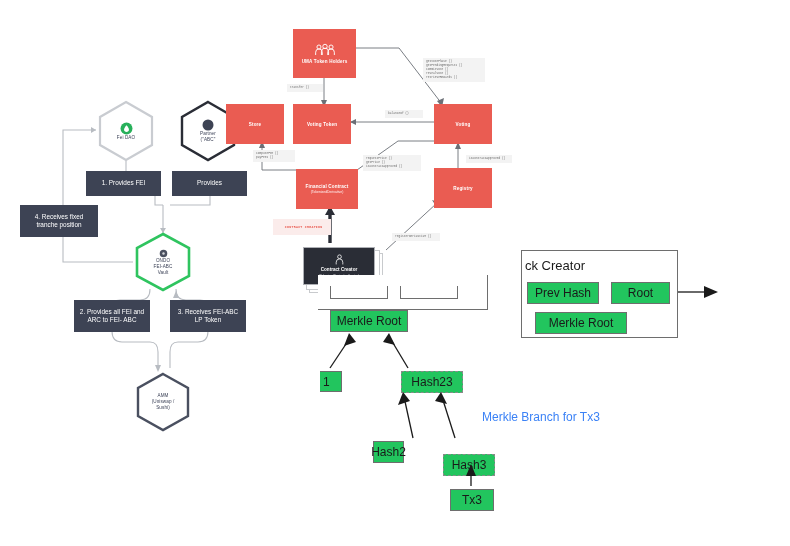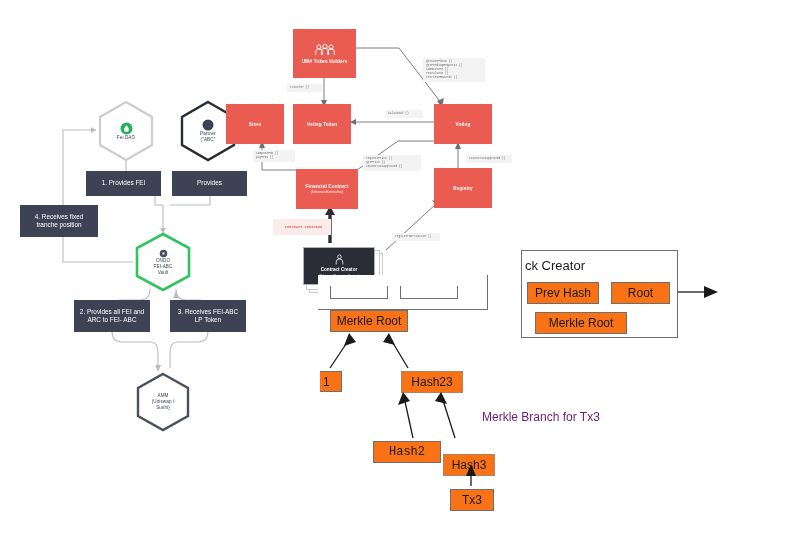--- a/index.html
+++ b/index.html
@@ -23,25 +23,25 @@
   .redbox .t2{font-size:3.4px;opacity:.92;margin-top:1.5px;}
   .codebox{position:absolute;background:#f3f3f3;color:#6a6a6a;font-family:"Liberation Mono","DejaVu Sans Mono",monospace;
            font-size:2.9px;line-height:4.1px;padding:2px 3px;box-sizing:border-box;white-space:pre;}
   .blkbox{position:absolute;background:#2a2d36;color:#fff;display:flex;flex-direction:column;
           align-items:center;justify-content:center;text-align:center;box-sizing:border-box;
           border:1px solid #aeb0b5;}
   .blkbox .t1{font-size:4.6px;font-weight:bold;}
   .blkbox .t2{font-size:3.1px;margin-top:1.5px;opacity:.85;}
 
   
-  .mbox{position:absolute;border:1.1px solid #6e6e6e;background:#f97316;color:#1a1a1a;
+  .mbox{position:absolute;border:1.1px solid #6e6e6e;background:#22c55e;color:#1a1a1a;
         display:flex;align-items:center;justify-content:center;box-sizing:border-box;
         font-size:12px;font-family:"Liberation Sans",sans-serif;}
   .mbox.dashed{border:1.1px dashed #8a8a8a;}
-  .mtext{position:absolute;font-size:12px;color:#701a75;white-space:nowrap;}
+  .mtext{position:absolute;font-size:12px;color:#3b82f6;white-space:nowrap;}
   .bigbox{position:absolute;border:1.1px solid #6e6e6e;background:#fff;box-sizing:border-box;}
   .hdrlabel{position:absolute;font-size:13px;color:#1a1a1a;white-space:nowrap;}
 
   svg{overflow:visible;}
 </style>
 </head>
 <body>
 
 <div class="canvas">
 
@@ -256,21 +256,21 @@
   </div>
 
   <div class="mbox" style="left:320px;top:371px;width:22px;height:21px;border-left:none;justify-content:flex-start;padding-left:3px;">
     <span>1</span>
   </div>
 
   <div class="mbox dashed" style="left:401px;top:371px;width:62px;height:22px;">
     <span>Hash23</span>
   </div>
 
-  <div class="mbox" style="left:373px;top:441px;width:68px;height:22px;font-family:Liberation Mono, monospace;">
+  <div class="mbox" style="left:373px;top:441px;width:31px;height:22px;">
     <span>Hash2</span>
   </div>
 
   <div class="mbox dashed" style="left:443px;top:454px;width:52px;height:22px;">
     <span>Hash3</span>
   </div>
 
   <div class="mbox" style="left:450px;top:489px;width:44px;height:22px;">
     <span>Tx3</span>
   </div>

